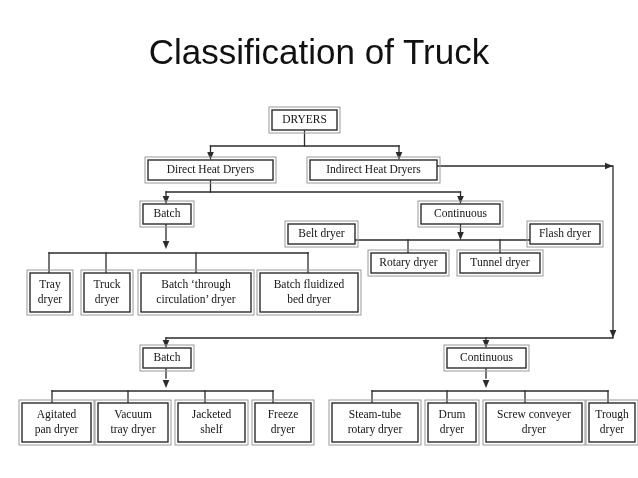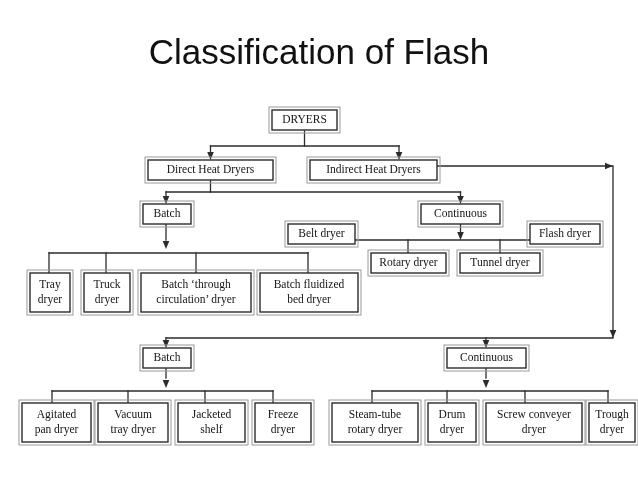--- a/index.html
+++ b/index.html
@@ -63,21 +63,21 @@
   }
   .arrowhead {
     fill: #2b2b2b;
   }
 </style>
 </head>
 <body>
 
 <div id="page">
 
-  <div id="title">Classification of Flash</div>
+  <div id="title">Classification of Truck</div>
 
   <svg id="chart" width="638" height="478" viewBox="0 0 638 478">
 
     <g>
 
       <path class="conn" d="M304.5,131 L304.5,146"></path>
 
       <path class="conn" d="M210.5,146 L399,146"></path>
       <path class="conn" d="M210.5,146 L210.5,153"></path>
       <polygon class="arrowhead" points="210.5,160 207.2,152 213.8,152"></polygon>

